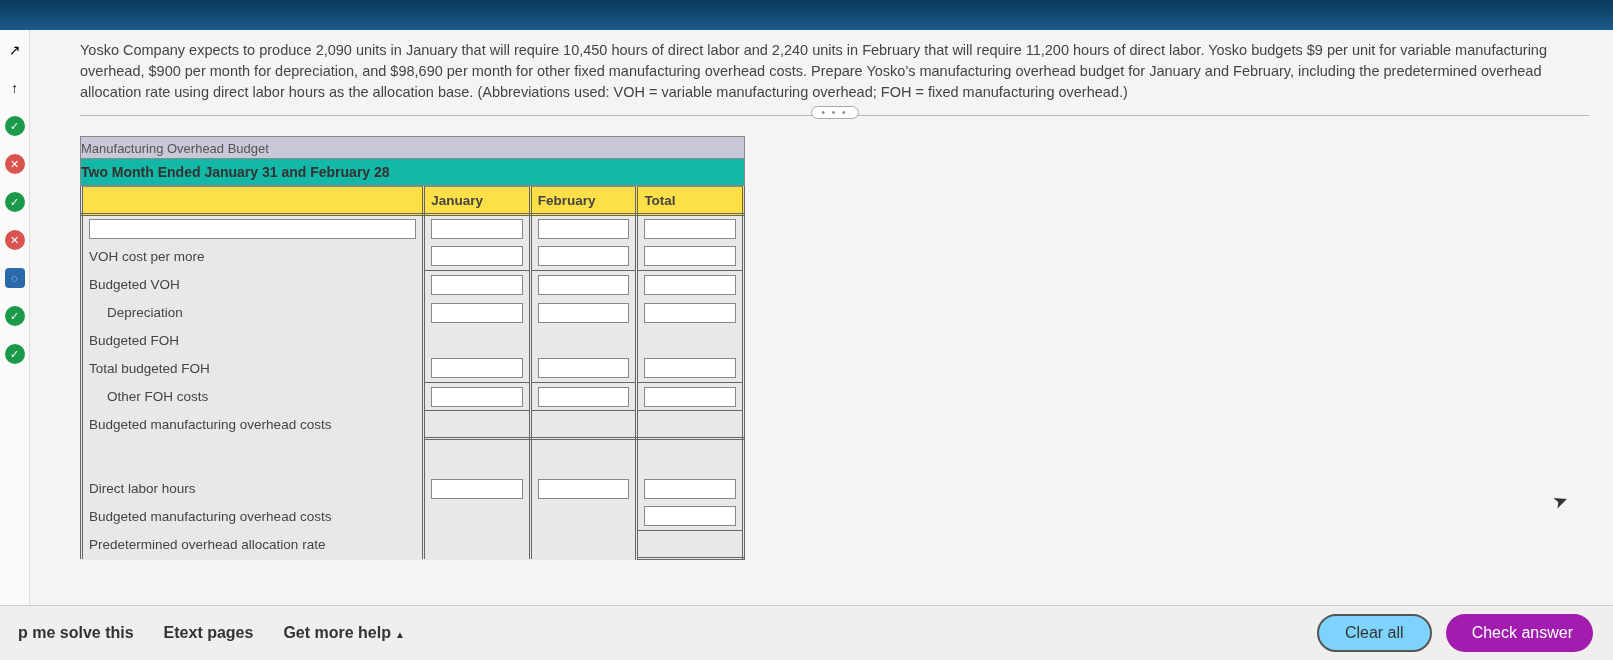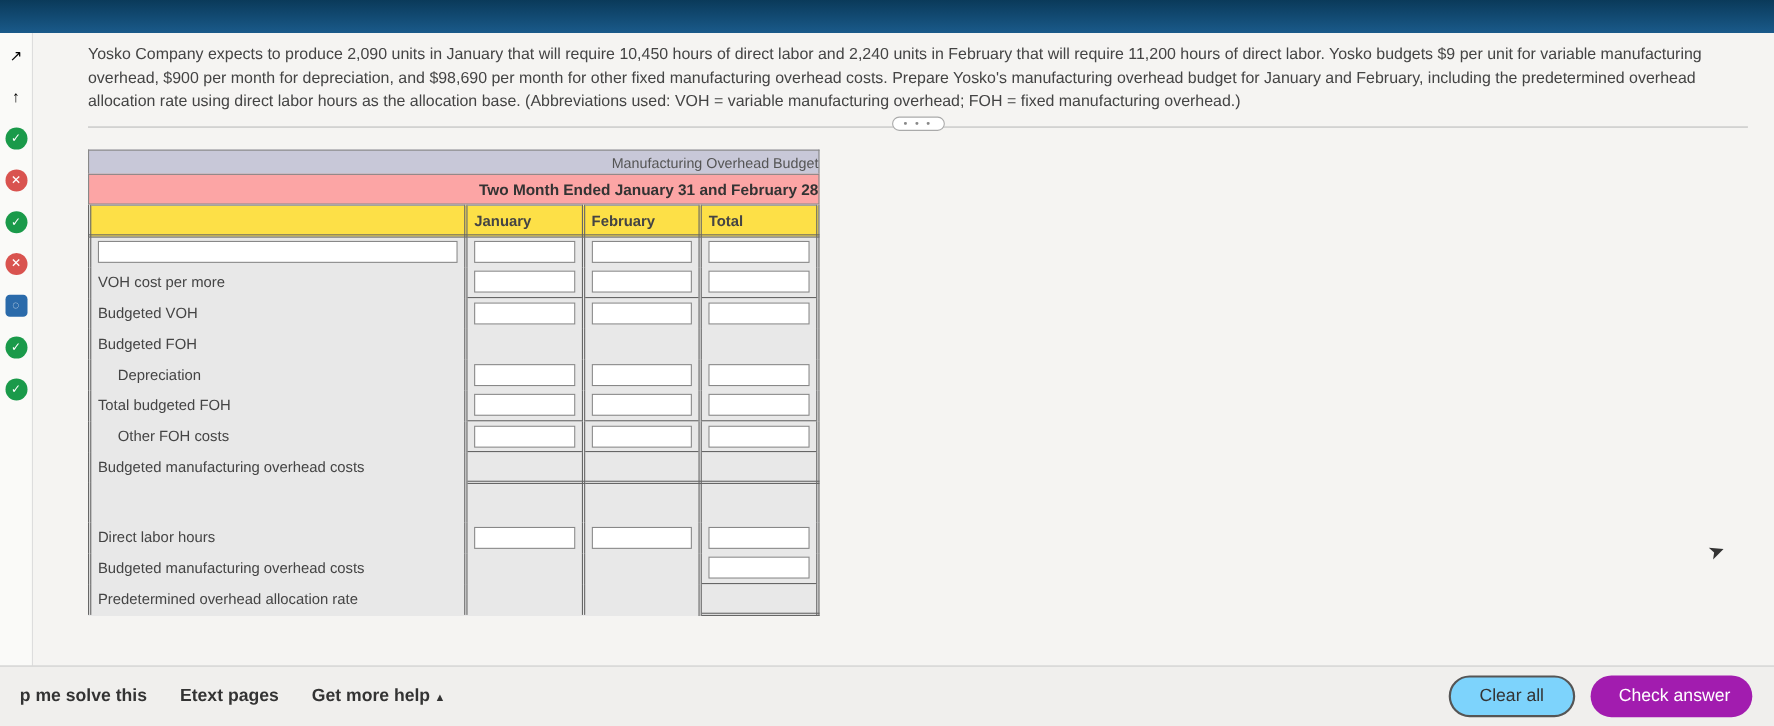--- a/index.html
+++ b/index.html
@@ -75,31 +75,31 @@
     cursor: pointer;
   }
   .budget-area {
     margin-top: 20px;
     width: 665px;
   }
   .budget-title1 {
     background: #c8c8d8;
     color: #555;
     font-size: 13px;
-    text-align: right;
+    text-align: left;
     padding: 4px 0 2px 0;
     border: 1px solid #888;
     border-bottom: none;
   }
   .budget-title2 {
-    background: #fca5a5;
+    background: #14b8a6;
     color: #333;
     font-size: 14px;
     font-weight: bold;
-    text-align: right;
+    text-align: left;
     padding: 5px 0;
     border: 1px solid #888;
   }
   table.budget {
     border-collapse: collapse;
     width: 100%;
     background: #e8e8e8;
   }
   table.budget td, table.budget th {
     border-left: 3px double #666;
@@ -241,30 +241,30 @@
         <td class="underline-single"><input class="input-cell" style=""></td>
         <td class="underline-single"><input class="input-cell" style=""></td>
       </tr>
       <tr>
         <td>Budgeted VOH</td>
         <td><input class="input-cell" style=""></td>
         <td><input class="input-cell" style=""></td>
         <td><input class="input-cell" style=""></td>
       </tr>
       <tr>
+        <td class="indent">Depreciation</td>
+        <td><input class="input-cell" style=""></td>
+        <td><input class="input-cell" style=""></td>
+        <td><input class="input-cell" style=""></td>
+      </tr>
+      <tr>
         <td>Budgeted FOH</td>
         <td></td>
             <td></td>
             <td></td>
-      </tr>
-      <tr>
-        <td class="indent">Depreciation</td>
-        <td><input class="input-cell" style=""></td>
-        <td><input class="input-cell" style=""></td>
-        <td><input class="input-cell" style=""></td>
       </tr>
       <tr>
         <td>Total budgeted FOH</td>
         <td class="underline-single"><input class="input-cell" style=""></td>
         <td class="underline-single"><input class="input-cell" style=""></td>
         <td class="underline-single"><input class="input-cell" style=""></td>
       </tr>
       <tr>
         <td class="indent">Other FOH costs</td>
         <td class="underline-single"><input class="input-cell" style=""></td>

